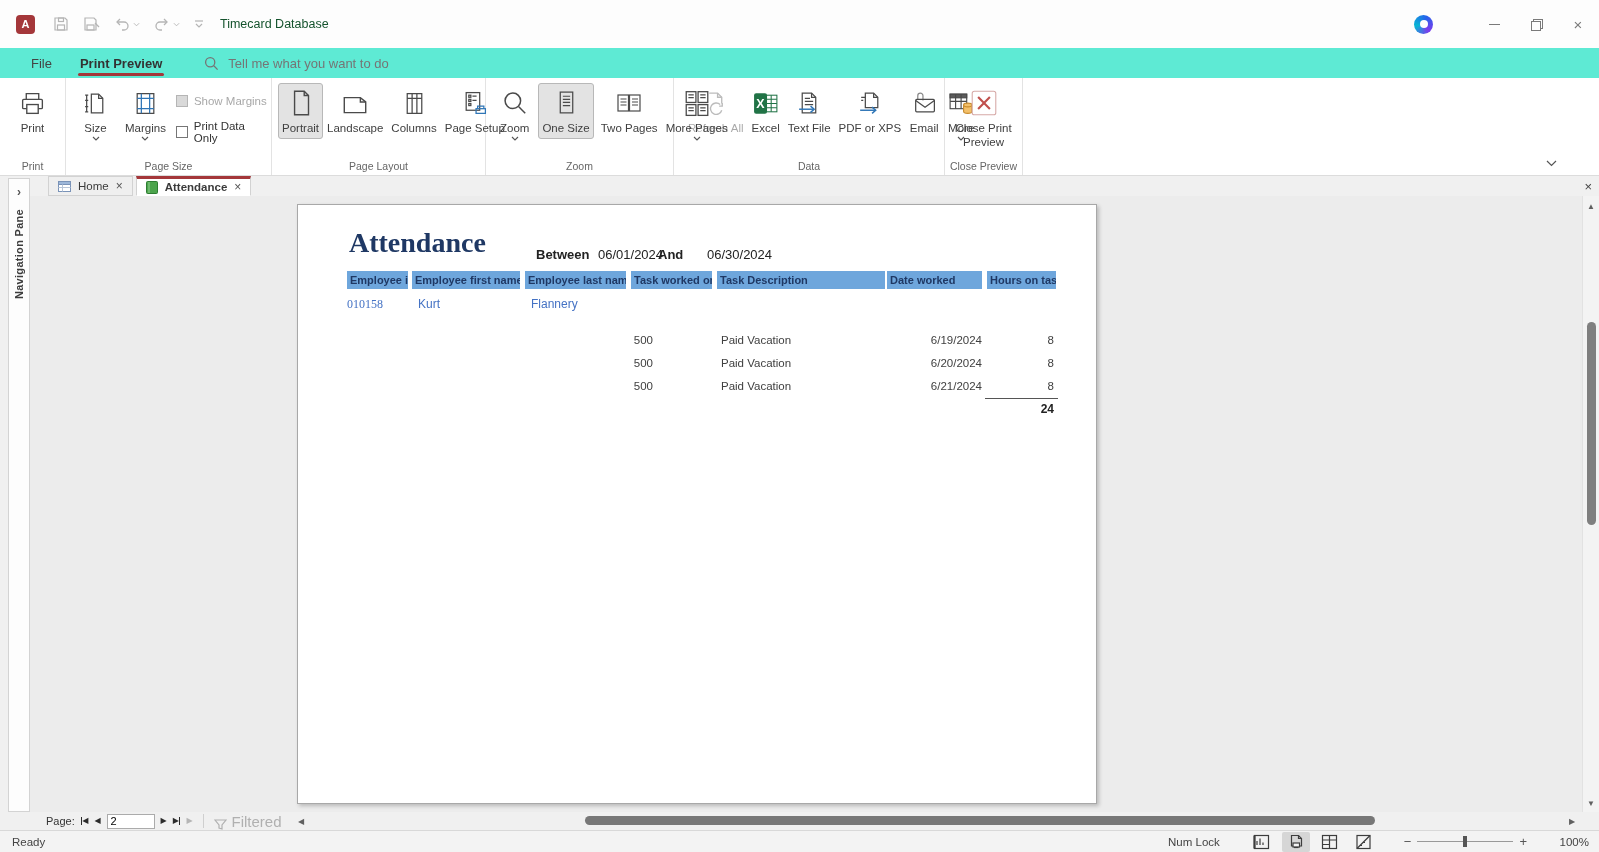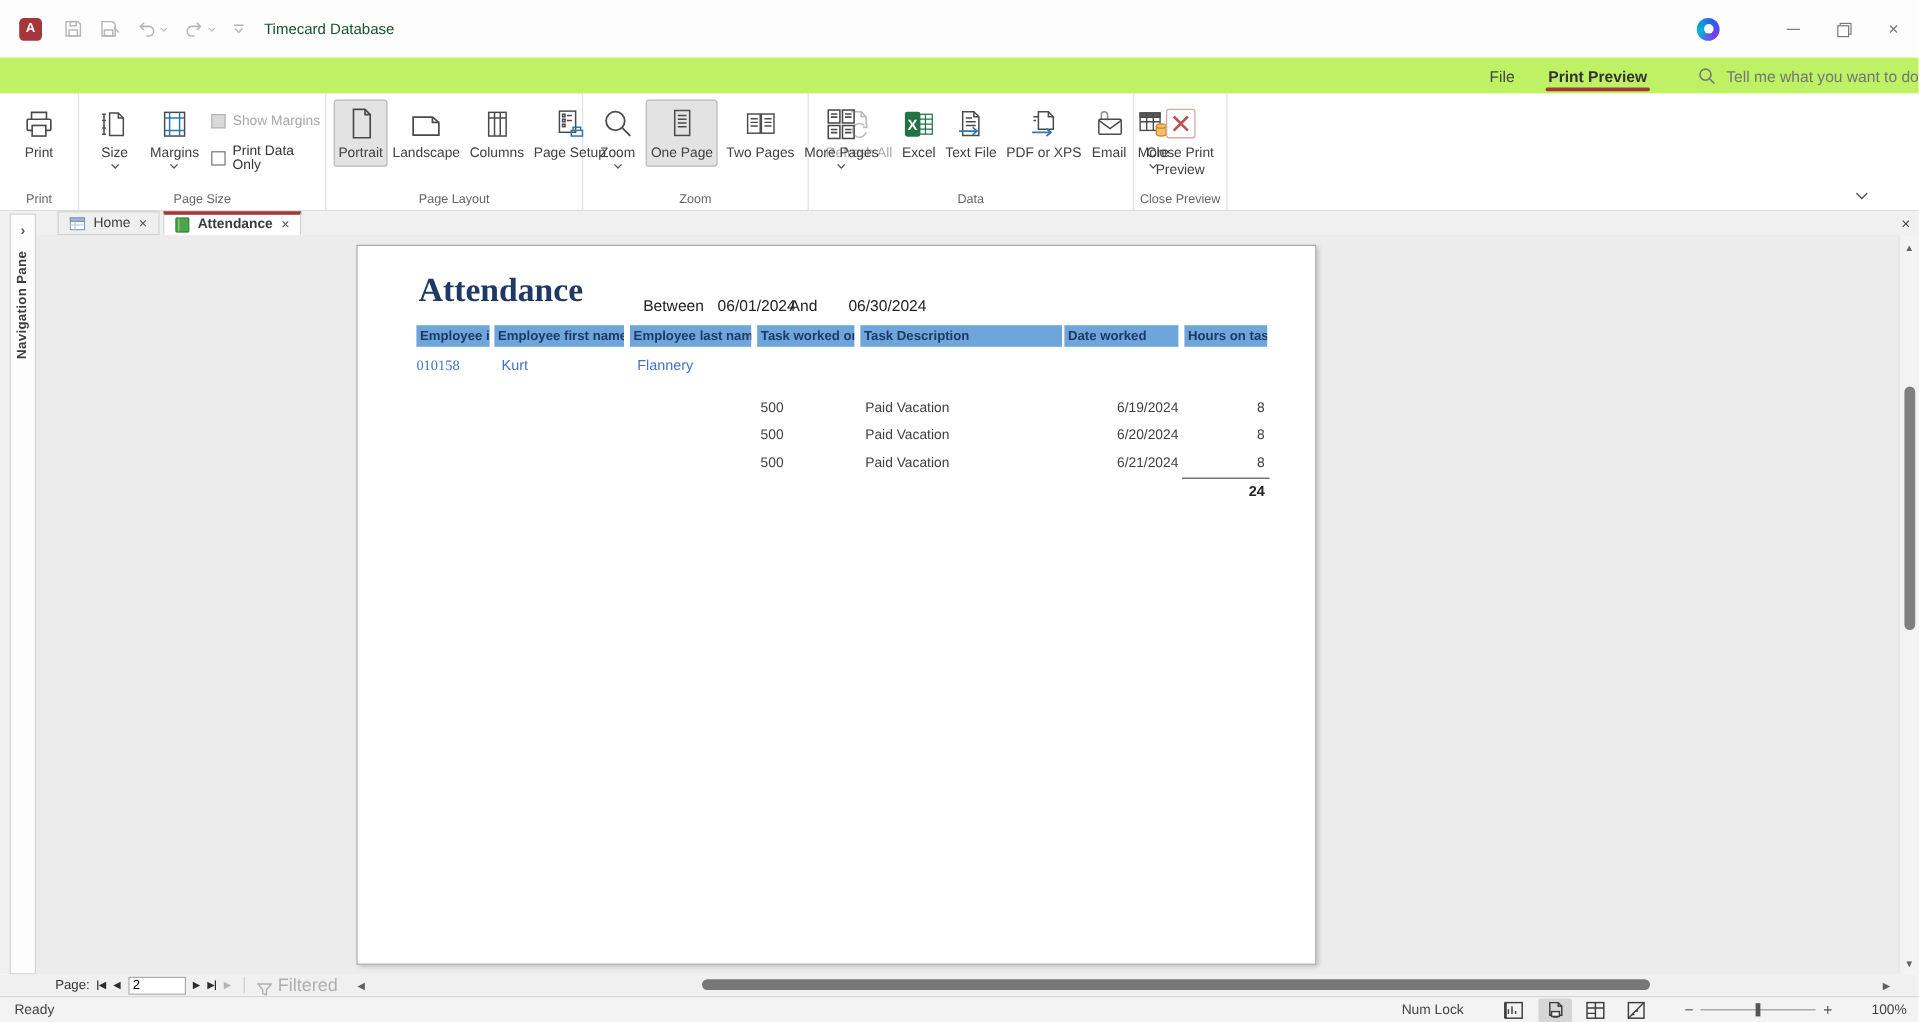--- a/index.html
+++ b/index.html
@@ -18,21 +18,21 @@
   .copilot { width:19px; height:19px; border-radius:50%; background:conic-gradient(from 20deg,#2563eb,#7c3aed,#06b6d4,#2563eb); position:relative; margin-right:40px; }
   .copilot::after { content:""; position:absolute; left:5.5px; top:5.5px; width:8px; height:8px; background:#fdfdfd; border-radius:50%; }
   .wbtn { width:42px; height:40px; display:flex; align-items:center; justify-content:center; color:#7a7a7a; }
   .min-glyph { width:11px; height:1px; background:#7a7a7a; }
   .restore-glyph { position:relative; width:10px; height:10px; }
   .restore-glyph::before { content:""; position:absolute; left:2px; top:0; width:8px; height:8px; border:1px solid #7a7a7a; }
   .restore-glyph::after { content:""; position:absolute; left:0; top:2px; width:8px; height:8px; border:1px solid #7a7a7a; background:#fdfdfd; }
   .close-glyph { font-size:15px; color:#7a7a7a; line-height:1; }
 
   
-  .menubar { position:absolute; top:48px; left:0; width:100%; height:30px; background:#bef264; display:flex; align-items:center;justify-content:flex-end; }
+  .menubar { position:absolute; top:48px; left:0; width:100%; height:30px; background:#5eead4; display:flex; align-items:center; }
   .menutab { padding:0 14px; height:30px; display:flex; align-items:center; font-size:13px; color:#444; position:relative; }
   .menutab:first-child { margin-left:17px; }
   .menutab.active { font-weight:bold; color:#333; }
   .menutab.active::after { content:""; position:absolute; left:12px; right:12px; bottom:2px; height:3px; background:#a4373a; border-radius:2px; }
   .tellme { display:flex; align-items:center; gap:9px; margin-left:28px; color:#757575; font-size:13px; }
 
   
   .ribbon { position:absolute; top:78px; left:0; width:100%; height:98px; background:#fff; border-bottom:1px solid #dcdcdc; display:flex; }
   .rgroup { position:relative; height:100%; border-right:1px solid #e3e3e3; flex:0 0 auto; display:flex; align-items:flex-start; padding-top:5px; }
   .rglabel { position:absolute; bottom:3px; left:0; width:100%; text-align:center; font-size:10.5px; color:#666; }
@@ -61,21 +61,21 @@
   .objtab.active { background:#fff; border-top:3px solid #a4373a; font-weight:bold; border-bottom-color:#fff; }
   .objtab .tclose { font-size:12px; color:#555; font-weight:normal; }
   .strip-close { position:absolute; right:7px; top:3px; font-size:13px; color:#444; }
 
   .docarea { position:absolute; left:30px; right:0; top:20px; bottom:0; background:#ececec; overflow:hidden; }
   .page { position:absolute; left:267px; top:8px; width:800px; height:600px; background:#fff; border:1px solid #a8a8a8; box-shadow:2px 2px 4px rgba(0,0,0,.22); }
 
   
   .rep-title { position:absolute; left:51px; top:22px; font-family:"Liberation Serif","DejaVu Serif",serif; font-size:28px; font-weight:bold; color:#1f3864; }
   .rep-bt { position:absolute; top:42px; font-size:13px; color:#222; }
-  .b { font-weight:normal; }
+  .b { font-weight:bold; }
   .hcell { position:absolute; top:66px; height:18px; line-height:18px; background:#6ea6dc; color:#1f3864; font-weight:bold; font-size:11px; padding-left:3px; overflow:hidden; white-space:nowrap; }
   .emp { position:absolute; top:92px; font-size:12px; color:#4472c4; }
   .cell { position:absolute; font-size:11.5px; color:#404040; height:15px; line-height:15px; }
   .ra { text-align:right; }
   .totline { position:absolute; left:687px; top:193px; width:73px; border-top:1px solid #555; }
   .tot { position:absolute; left:689px; top:197px; width:67px; text-align:right; font-size:12px; font-weight:bold; color:#222; }
 
   
   .vscroll { position:absolute; right:0; top:0; bottom:0; width:17px; background:#f3f3f3; border-left:1px solid #e2e2e2; }
   .vs-up { position:absolute; top:6px; left:0; width:100%; text-align:center; font-size:8px; color:#606060; }
@@ -307,21 +307,21 @@
             </svg>
           </span>
       </div>
       <div class="rbtn sel" style="margin-left:5px;">
         <span class="ric">
             <svg width="27" height="28" viewBox="0 0 26 26" fill="none" stroke="#4a4a4a" stroke-width="1.2">
               <rect x="7" y="2.5" width="12" height="20"></rect>
               <path d="M9.5 6.5h7M9.5 9.5h7M9.5 12.5h7M9.5 15.5h7"></path>
             </svg>
           </span>
-        <div class="rlbl">One Page</div>
+        <div class="rlbl">One Size</div>
       </div>
       <div class="rbtn" style="margin-left:3px;">
         <span class="ric">
             <svg width="28" height="28" viewBox="0 0 28 26" fill="none" stroke="#4a4a4a" stroke-width="1.2">
               <rect x="3" y="5" width="10.5" height="16"></rect>
               <rect x="14.5" y="5" width="10.5" height="16"></rect>
               <path d="M5.5 9h6M5.5 12h6M5.5 15h6M17 9h6M17 12h6M17 15h6"></path>
             </svg>
           </span>
         <div class="rlbl">Two Pages</div>

